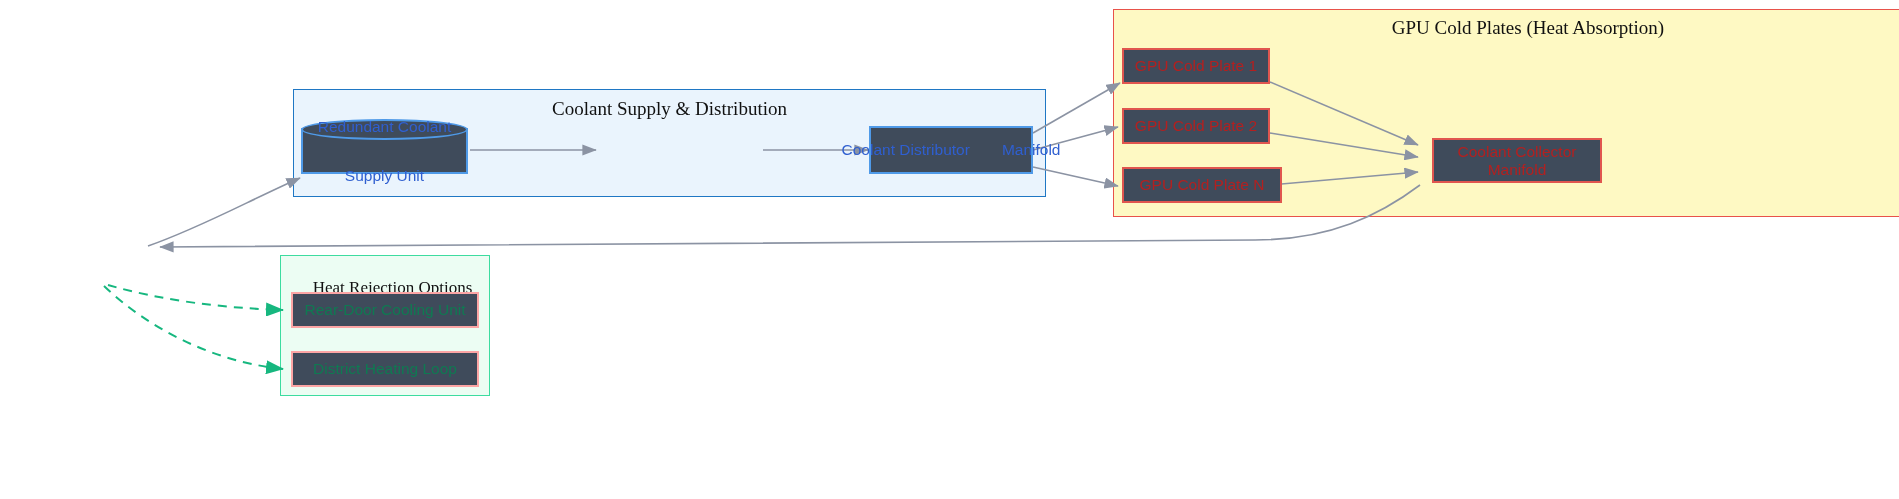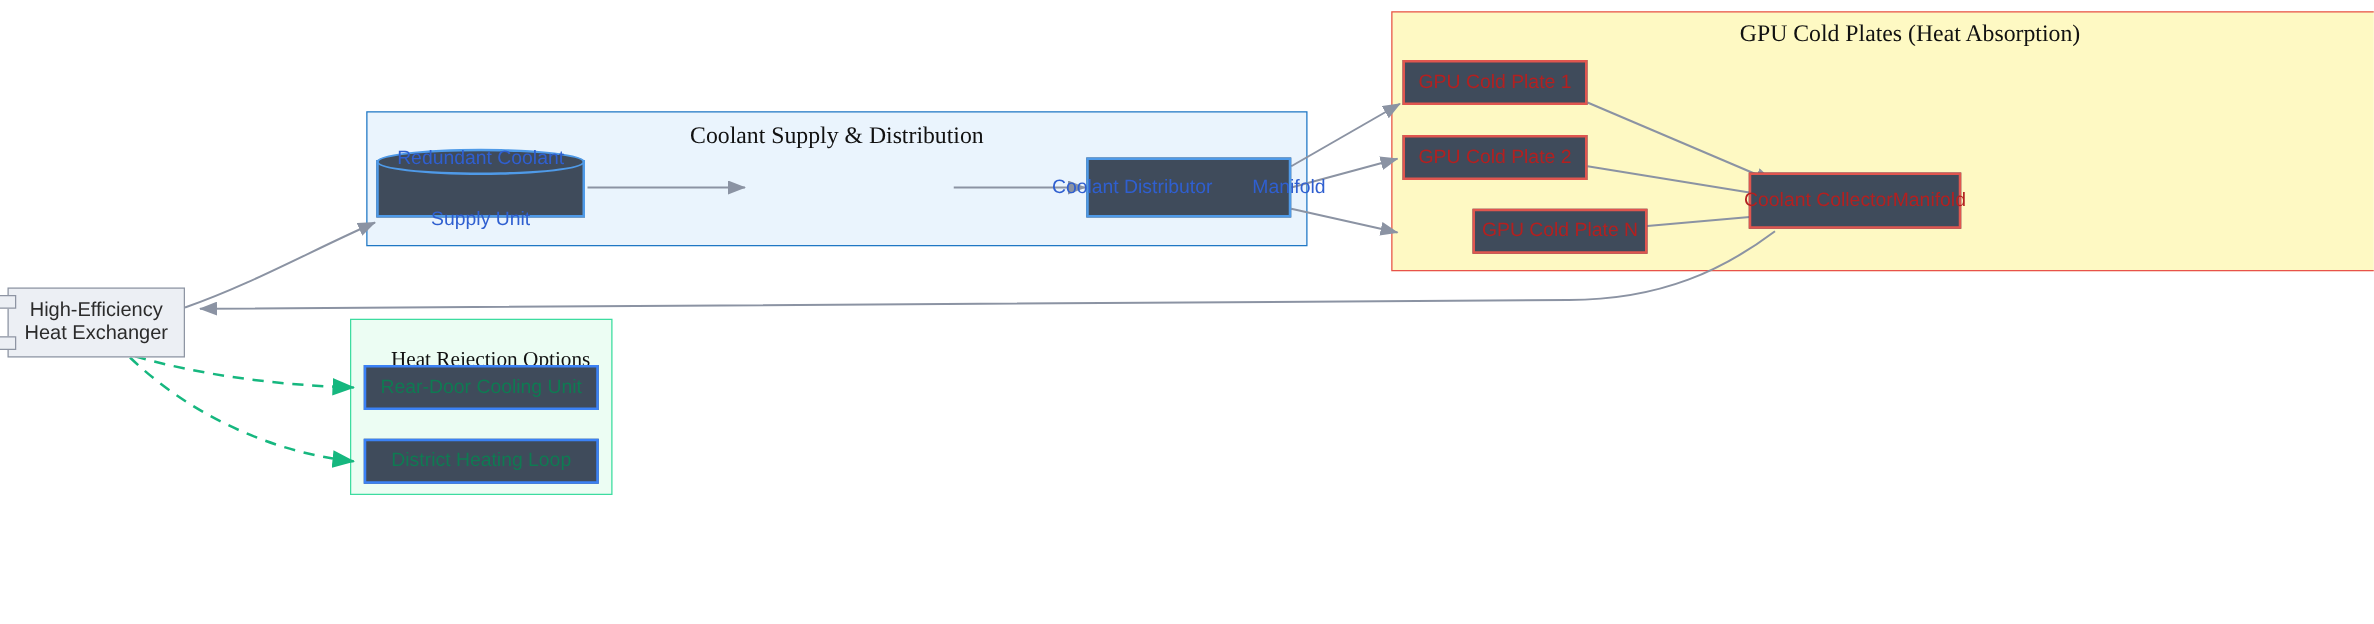--- a/index.html
+++ b/index.html
@@ -24,21 +24,21 @@
   
   .node{position:absolute;box-sizing:border-box;display:flex;align-items:center;
         justify-content:center;text-align:center;line-height:1.12;
         font-size:15.5px;white-space:nowrap;}
 
   
   .n-blue{background:#3f4b5b;border:2px solid #4f9ae8;color:#2f5fd0;gap:32px;}
   
   .n-red{background:#3f4b5b;border:2px solid #e0564f;color:#b32020;}
   
-  .n-green{background:#3f4b5b;border:2px solid #3b82f6;color:#0f7a52;}
+  .n-green{background:#3f4b5b;border:2px solid #fca5a5;color:#0f7a52;}
   
   .n-plain{background:#eceff4;border:1.3px solid #8e95a3;color:#333333;
            font-size:16px;color:#2b2b2b;}
 
   
   #n-supplyunit{border-radius:0;}
   #n-supplyunit .cyl-top{position:absolute;left:-2px;right:-2px;top:-11px;height:21px;
      border:2px solid #4f9ae8;background:#3f4b5b;border-radius:50%;box-sizing:border-box;}
   #n-supplyunit .cyl-label{position:relative;z-index:3;}
 
@@ -97,27 +97,20 @@
 
     <path d="M1270,185 L1418,172" fill="none" stroke="#8b93a3" stroke-width="1.6" marker-end="url(#arrow-gray)"></path>
 
     <path d="M1420,185 C1380,215 1330,240 1255,240 L160,247" fill="none" stroke="#8b93a3" stroke-width="1.6" marker-end="url(#arrow-gray)"></path>
 
     <path d="M108,285 C160,300 220,308 283,310" fill="none" stroke="#16b77f" stroke-width="2" stroke-dasharray="9,7" marker-end="url(#arrow-green)"></path>
 
     <path d="M104,286 C150,330 215,362 283,369" fill="none" stroke="#16b77f" stroke-width="2" stroke-dasharray="9,7" marker-end="url(#arrow-green)"></path>
   </svg>
 
-  <div class="node n-plain" id="n-hx" style="left:6px;top:230px;width:142px;height:56px;
-       flex-direction:column;">
-    <span class="tab" style="left:-8px;top:5px;"></span>
-    <span class="tab" style="left:-8px;bottom:5px;"></span>
-    <span>High-Efficiency</span>
-    <span>Heat Exchanger</span>
-  </div>
 
   <div class="node n-blue" id="n-supplyunit" style="left:301px;top:128px;width:167px;height:46px;
        flex-direction:column;">
     <span class="cyl-top"></span>
     <span class="cyl-label">Redundant Coolant</span>
     <span class="cyl-label">Supply Unit</span>
   </div>
 
 
   <div class="node n-blue" id="n-dist" style="left:869px;top:126px;width:164px;height:48px;flex-direction:row;">
@@ -126,25 +119,25 @@
   </div>
 
   <div class="node n-red" style="left:1122px;top:48px;width:148px;height:36px;">
     <span>GPU Cold Plate 1</span>
   </div>
 
   <div class="node n-red" style="left:1122px;top:108px;width:148px;height:36px;">
     <span>GPU Cold Plate 2</span>
   </div>
 
-  <div class="node n-red" style="left:1178px;top:167px;width:140px;height:36px;justify-content:center;">
+  <div class="node n-red" style="left:1122px;top:167px;width:160px;height:36px;justify-content:center;">
     <span>GPU Cold Plate N</span>
   </div>
 
-  <div class="node n-red" style="left:1399px;top:138px;width:170px;height:45px;flex-direction:row;">
+  <div class="node n-red" style="left:1432px;top:138px;width:170px;height:45px;flex-direction:column;">
     <span>Coolant Collector</span>
     <span>Manifold</span>
   </div>
 
   <div class="node n-green" style="left:291px;top:292px;width:188px;height:36px;">
     <span>Rear-Door Cooling Unit</span>
   </div>
 
   <div class="node n-green" style="left:291px;top:351px;width:188px;height:36px;">
     <span>District Heating Loop</span>

